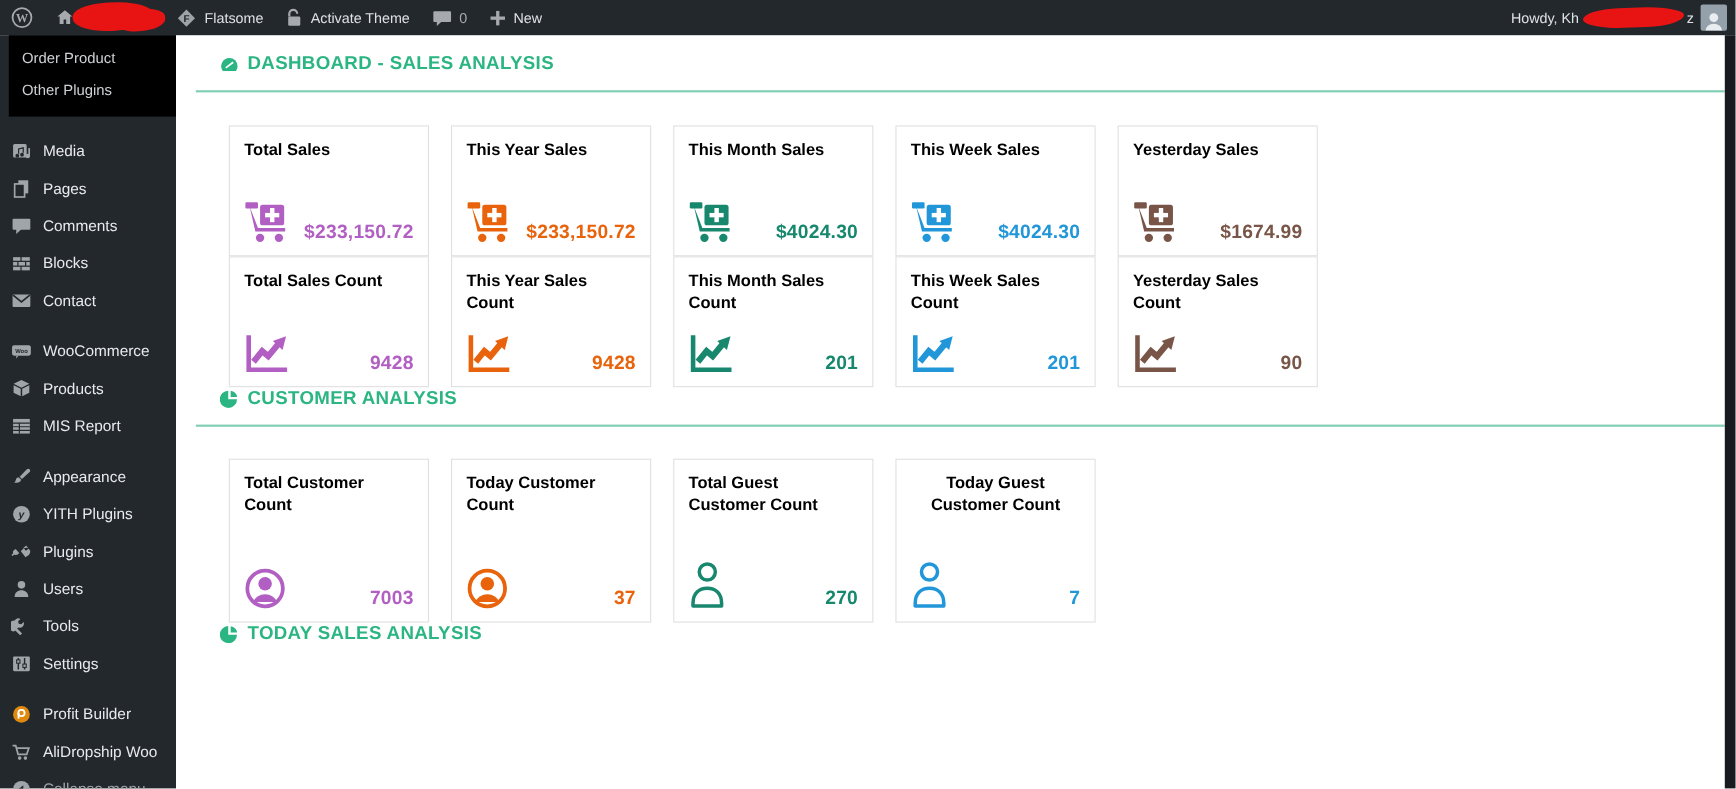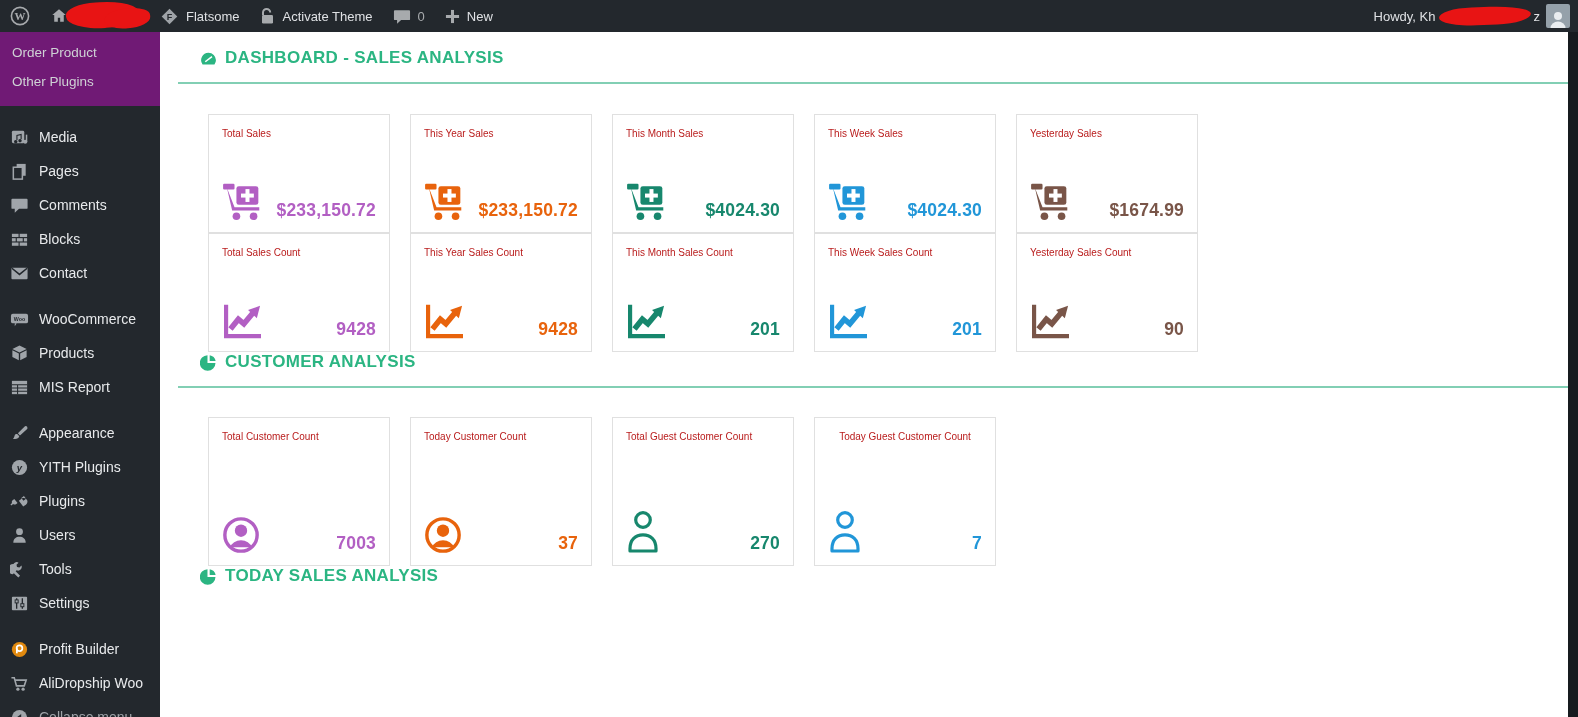--- a/index.html
+++ b/index.html
@@ -18,21 +18,21 @@
   .avatar { width:24px; height:24px; border-radius:2px; background:#95a1aa; display:flex; align-items:flex-end; justify-content:center; overflow:hidden; }
 
   
   .scribble { background:#e81414; position:absolute; z-index:30; }
   .scribble-site { left:26px; top:2px; width:74px; height:26px; border-radius:46% 60% 52% 58%; transform:rotate(-4deg); }
   .scribble-site:after { content:""; position:absolute; left:38px; top:8px; width:46px; height:20px; background:#e81414; border-radius:60% 45% 55% 50%; }
   .scribble-howdy { display:inline-block; position:relative; vertical-align:middle; width:92px; height:18px; border-radius:48% 60% 50% 55%/70% 60% 75% 65%; transform:rotate(-2deg); margin:0 -3px; background:#e81414; }
 
   
   .sidebar { position:absolute; top:32px; left:0; width:160px; bottom:0; background:#23282d; color:#e8eaec; font-size:14px; z-index:10; }
-  .sb-sub { background:#701a75; padding:6px 0 10px; }
+  .sb-sub { background:#000000; padding:6px 0 10px;margin-left:8px; }
   .sb-sub-item { padding:7px 12px; color:#cfd2d5; font-size:13.5px; cursor:pointer; }
   .mi { height:34px; display:flex; align-items:center; gap:10px; padding-left:9px; cursor:pointer; }
   .mi .mi-ic { width:20px; height:20px; color:#a0a5aa; flex:0 0 20px; display:flex; align-items:center; justify-content:center; }
   .mi svg { width:19px; height:19px; display:block; }
   .sb-gap { height:12px; }
   .mi-dim { color:#9ea3a8; }
 
   
   .content { position:absolute; left:160px; top:32px; right:10px; bottom:0; background:#fff; overflow:hidden; padding-left:18px; }
   .scrollbar { position:absolute; right:0; top:32px; width:10px; bottom:0; background:#171b1f; z-index:15; }
@@ -42,21 +42,21 @@
   .sec-line { border:none; border-top:2px solid #82cfb4; margin:14px 0 0 0; }
   .mt-first { padding-top:16px; }
   .mt-sec { }
 
   .cards { display:flex; gap:20px; margin-left:30px; }
   .row1 { margin-top:30px; }
   .row2 { }
   .row3 { margin-top:29px; }
   .card { width:182px; height:119px; background:#fff; border:1px solid #e0e0e0; padding:12px 13px; position:relative; }
   .card-c { height:149px; }
-  .card-title { color:#b91c1c; font-weight:normal; font-size:10px; line-height:1.35; }
+  .card-title { color:#000000; font-weight:bold; font-size:15px; line-height:1.35; }
   .card-foot { position:absolute; left:13px; right:13px; bottom:11px; display:flex; justify-content:space-between; align-items:flex-end; }
   .card-value { font-weight:bold; font-size:17.5px; letter-spacing:.2px; }
   .ic-cart { width:46px; height:40px; }
   .ic-chart { width:41px; height:37px; }
   .ic-userf { width:38px; height:38px; }
   .ic-usero { width:34px; height:44px; }
 </style>
 </head>
 <body>
 

